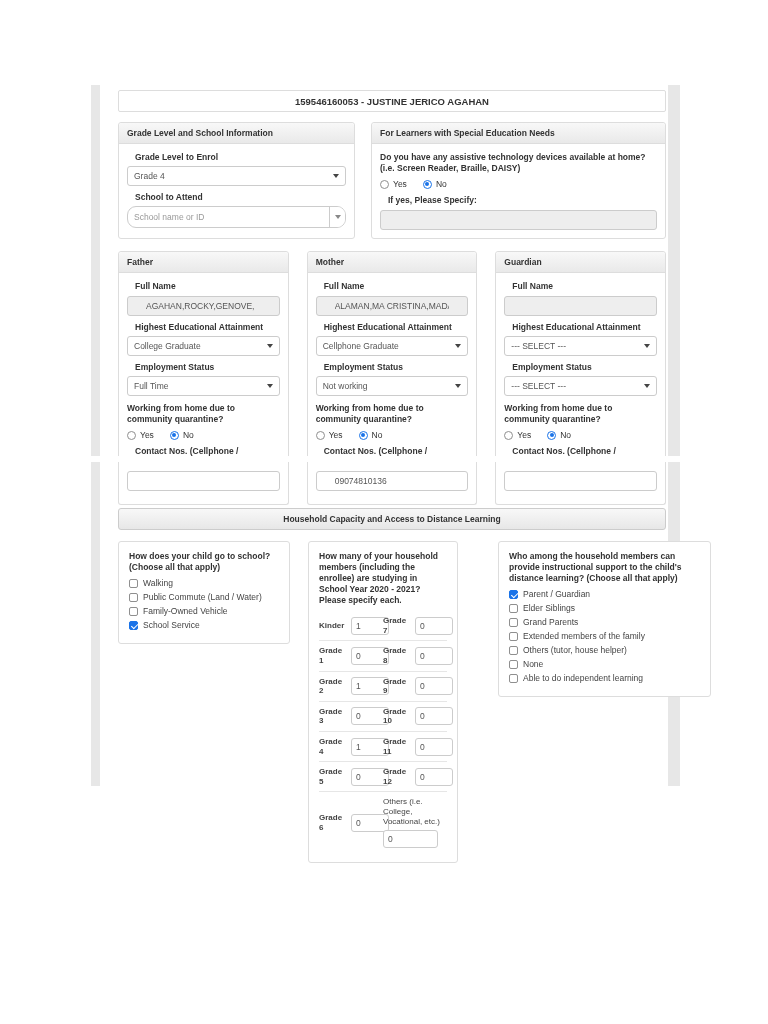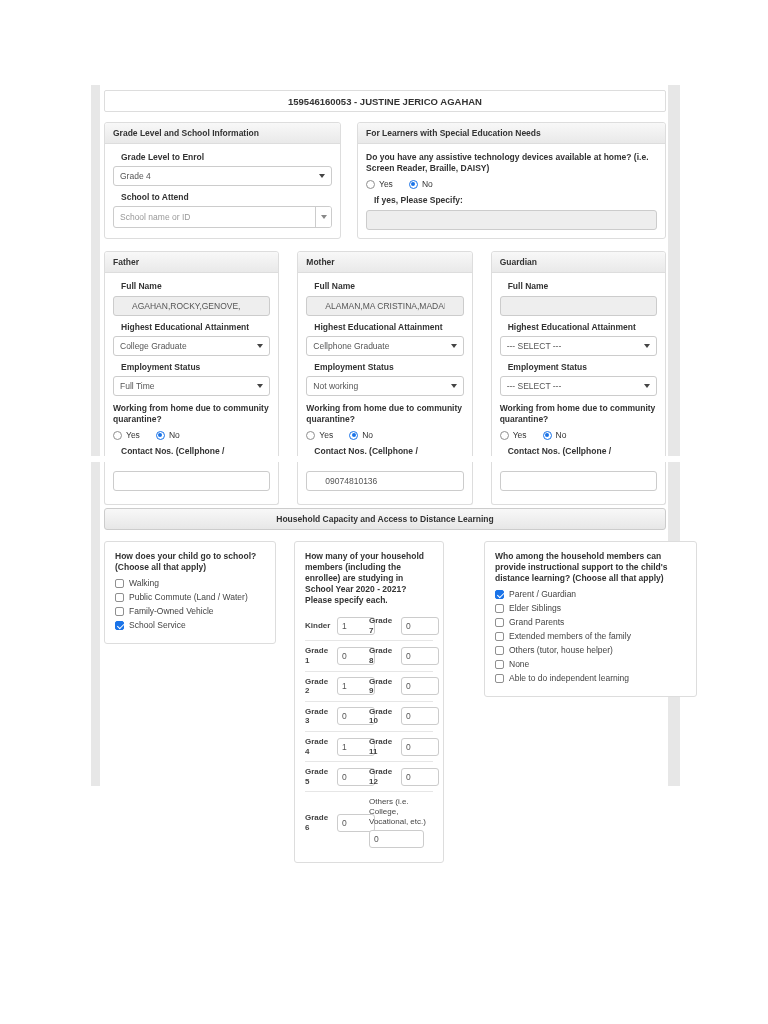--- a/index.html
+++ b/index.html
@@ -9,21 +9,21 @@
     background:#ffffff;
     font-family:"Liberation Sans", sans-serif;
     color:#333;
   }
   .shot { position:absolute; background:#fff; }
   .shot1 { top:85px; left:91px; width:589px; height:371px; overflow:hidden; }
   .shot2 { top:462px; left:91px; width:589px; height:324px; }
   .gutter { position:absolute; top:0; bottom:0; background:#e7e7e7; }
   .gutter-l { left:0; width:9px; }
   .gutter-r { right:0; width:12px; }
-  .content { position:absolute; left:13px; right:14px; top:0; }
+  .content { position:absolute; left:27px; right:14px; top:0; }
 
   .name-box {
     margin-top:5px; height:22px; border:1px solid #ddd; border-radius:2px;
     display:flex; align-items:center; justify-content:center;
     font-size:9.5px; font-weight:bold; color:#333; background:#fff;
   }
 
   .panel { background:#fff; border:1px solid #ddd; border-radius:3px; }
   .panel-heading {
     background:linear-gradient(#f8f8f8,#e9e9e9);
@@ -50,21 +50,21 @@
   }
   .input:disabled, .input.disabled { background:#eeeeee; color:#555; }
 
   .select {
     height:20px; border:1px solid #ccc; border-radius:3px; background:#fff;
     display:flex; align-items:center; justify-content:space-between;
     padding:0 6px; font-size:8.5px; color:#555; cursor:default;
   }
   .caret { width:0; height:0; border-left:3.5px solid transparent; border-right:3.5px solid transparent; border-top:4px solid #444; }
 
-  .combo { display:flex; height:22px; border:1px solid #ccc; border-radius:3px; background:#fff; overflow:hidden; }
+  .combo { display:flex; height:22px; border:1px solid #ccc; border-radius:9px; background:#fff; overflow:hidden; }
   .combo .ph { flex:1; display:flex; align-items:center; padding:0 6px; font-size:8.5px; color:#999; }
   .combo .addon { width:16px; border-left:1px solid #ccc; display:flex; align-items:center; justify-content:center; background:#fff; }
   .combo .addon .caret { border-top-color:#888; }
 
   .radio-row { display:flex; align-items:center; gap:4px; font-size:8.5px; color:#333; margin-top:5px; }
   .radio-row .gap { width:8px; }
   .radio {
     width:9px; height:9px; border:1px solid #8f8f8f; border-radius:50%;
     background:#fff; position:relative; display:inline-block; flex:none;
   }

